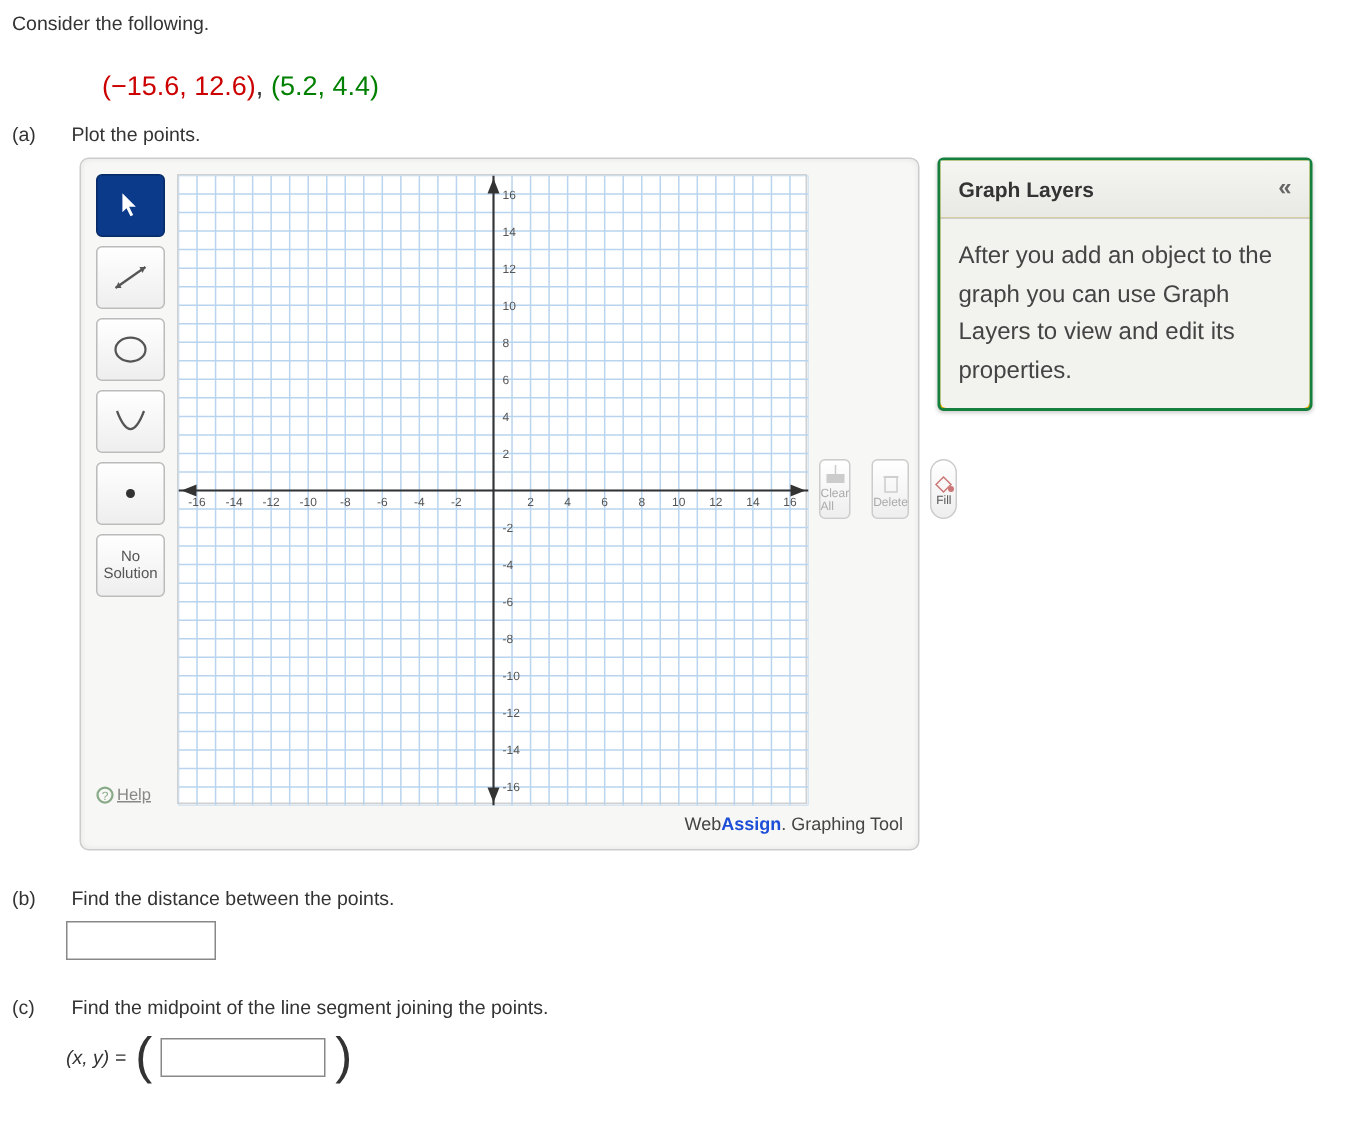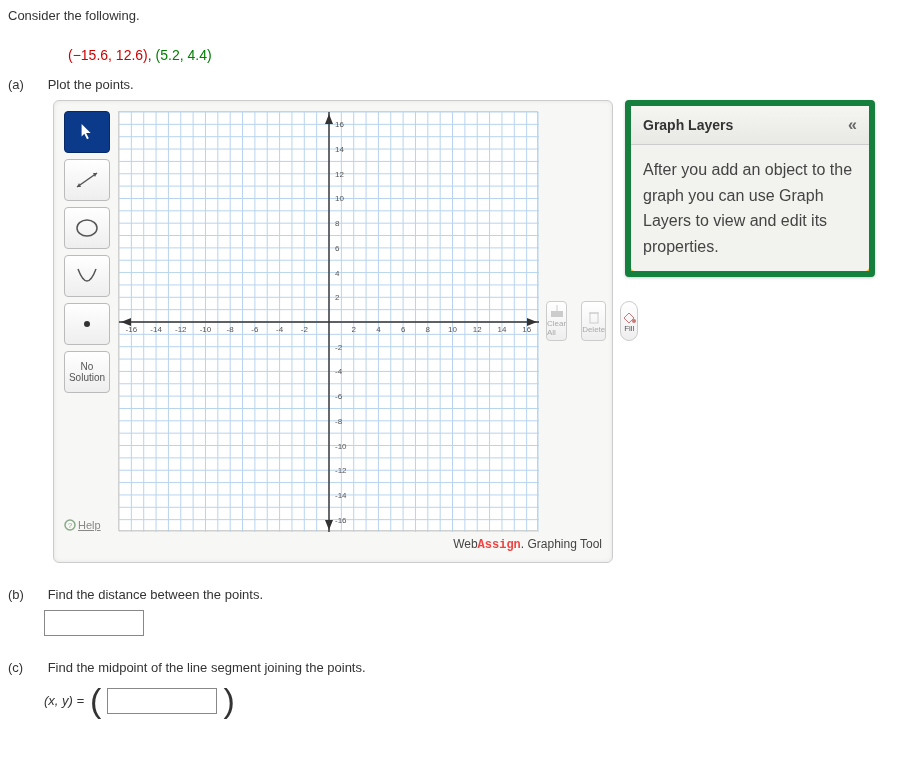--- a/index.html
+++ b/index.html
@@ -1,41 +1,41 @@
 <!DOCTYPE html>
 <html><head>
 <meta charset="utf-8">
 <style>
 * { box-sizing: border-box; margin: 0; padding: 0; }
 body { font-family: Arial, Helvetica, sans-serif; font-size: 13px; color: #333; background: #fff; padding: 8px; width: 898px; }
 .intro { margin-bottom: 10px; }
-.points-line { margin: 24px 0 14px 60px; font-size: 14px; }
+.points-line { margin: 24px 0 14px 60px; font-size: 18px; }
 .red { color: #cc0000; }
 .green { color: #008000; }
 .part { margin-bottom: 24px; }
 .part-label { display: inline-block; width: 36px; vertical-align: top; }
 .part-text { display: inline-block; }
 .indented { margin-left: 36px; }
 
 .graph-wrap { display: flex; align-items: flex-start; margin-left: 45px; margin-top: 8px; }
 .graph-panel { border: 1px solid #ccc; border-radius: 6px; background: #f7f7f5; padding: 10px; width: 560px; position: relative; box-shadow: inset 0 0 4px rgba(0,0,0,0.08); }
 .graph-body { display: flex; }
 .toolbar { width: 50px; display: flex; flex-direction: column; gap: 6px; }
 .tool-btn { width: 46px; height: 42px; border: 1px solid #bbb; border-radius: 4px; background: linear-gradient(#fff,#eee); display: flex; align-items: center; justify-content: center; font-size: 10px; color: #555; text-align: center; line-height: 1.1; cursor: pointer; }
 .tool-btn.selected { background: #0b3a8a; border-color: #072a66; }
 .canvas-area { margin-left: 8px; position: relative; width: 420px; height: 420px; background: #fff; border: 1px solid #d0d0d0; }
 .right-tools { width: 56px; margin-left: 8px; display: flex; flex-direction: row; gap: 14px; align-items: center; }
 .right-btn { width: 44px; height: 40px; border: 1px solid #ccc; border-radius: 4px; background: linear-gradient(#fff,#eee); display: flex; flex-direction: column; align-items: center; justify-content: center; font-size: 8px; color: #aaa; cursor: pointer; }
 .right-btn.enabled { color: #555; border-radius: 15px; }
 .footer { text-align: right; font-size: 12px; color: #444; margin-top: 6px; }
 .footer .wa-web { font-weight: normal; }
-.footer .wa-assign { font-weight: bold; color: #ef4444; font-family: Liberation Mono, monospace; }
+.footer .wa-assign { font-weight: bold; color: #1d4ed8; }
 .help-link { font-size: 11px; color: #888; text-decoration: underline; cursor: pointer; margin-top: auto; display: flex; align-items: center; gap: 2px; }
 
-.layers-panel { margin-left: 12px; width: 250px; border: 6px solid #15803d; border-radius: 4px; background: #eab308; box-shadow: 0 1px 3px rgba(0,0,0,0.2); }
+.layers-panel { margin-left: 12px; width: 250px; border: 2px solid #15803d; border-radius: 4px; background: #eab308; box-shadow: 0 1px 3px rgba(0,0,0,0.2); }
 .layers-header { padding: 10px 12px; font-weight: bold; font-size: 14px; color: #333; display: flex; justify-content: space-between; align-items: center; border-bottom: 1px solid #ccc; background: linear-gradient(#f5f5f2,#e8e8e4); }
 .collapse-icon { font-size: 16px; color: #666; cursor: pointer; }
 .layers-body { padding: 12px; font-size: 16px; color: #444; line-height: 1.6; background: #f2f2ee; border-bottom-left-radius: 4px; border-bottom-right-radius: 4px; }
 
 .answer-input { border: 1px solid #888; height: 26px; padding: 2px 4px; font-size: 13px; }
 .midpoint-line { display: flex; align-items: center; gap: 6px; margin-left: 36px; margin-top: 6px; }
 .big-paren { font-size: 34px; font-weight: 100; }
 svg.arrow { fill: #fff; }
 .grid-line { stroke: #b8d4ee; stroke-width: 1; }
 .axis-line { stroke: #333; stroke-width: 1.4; }

